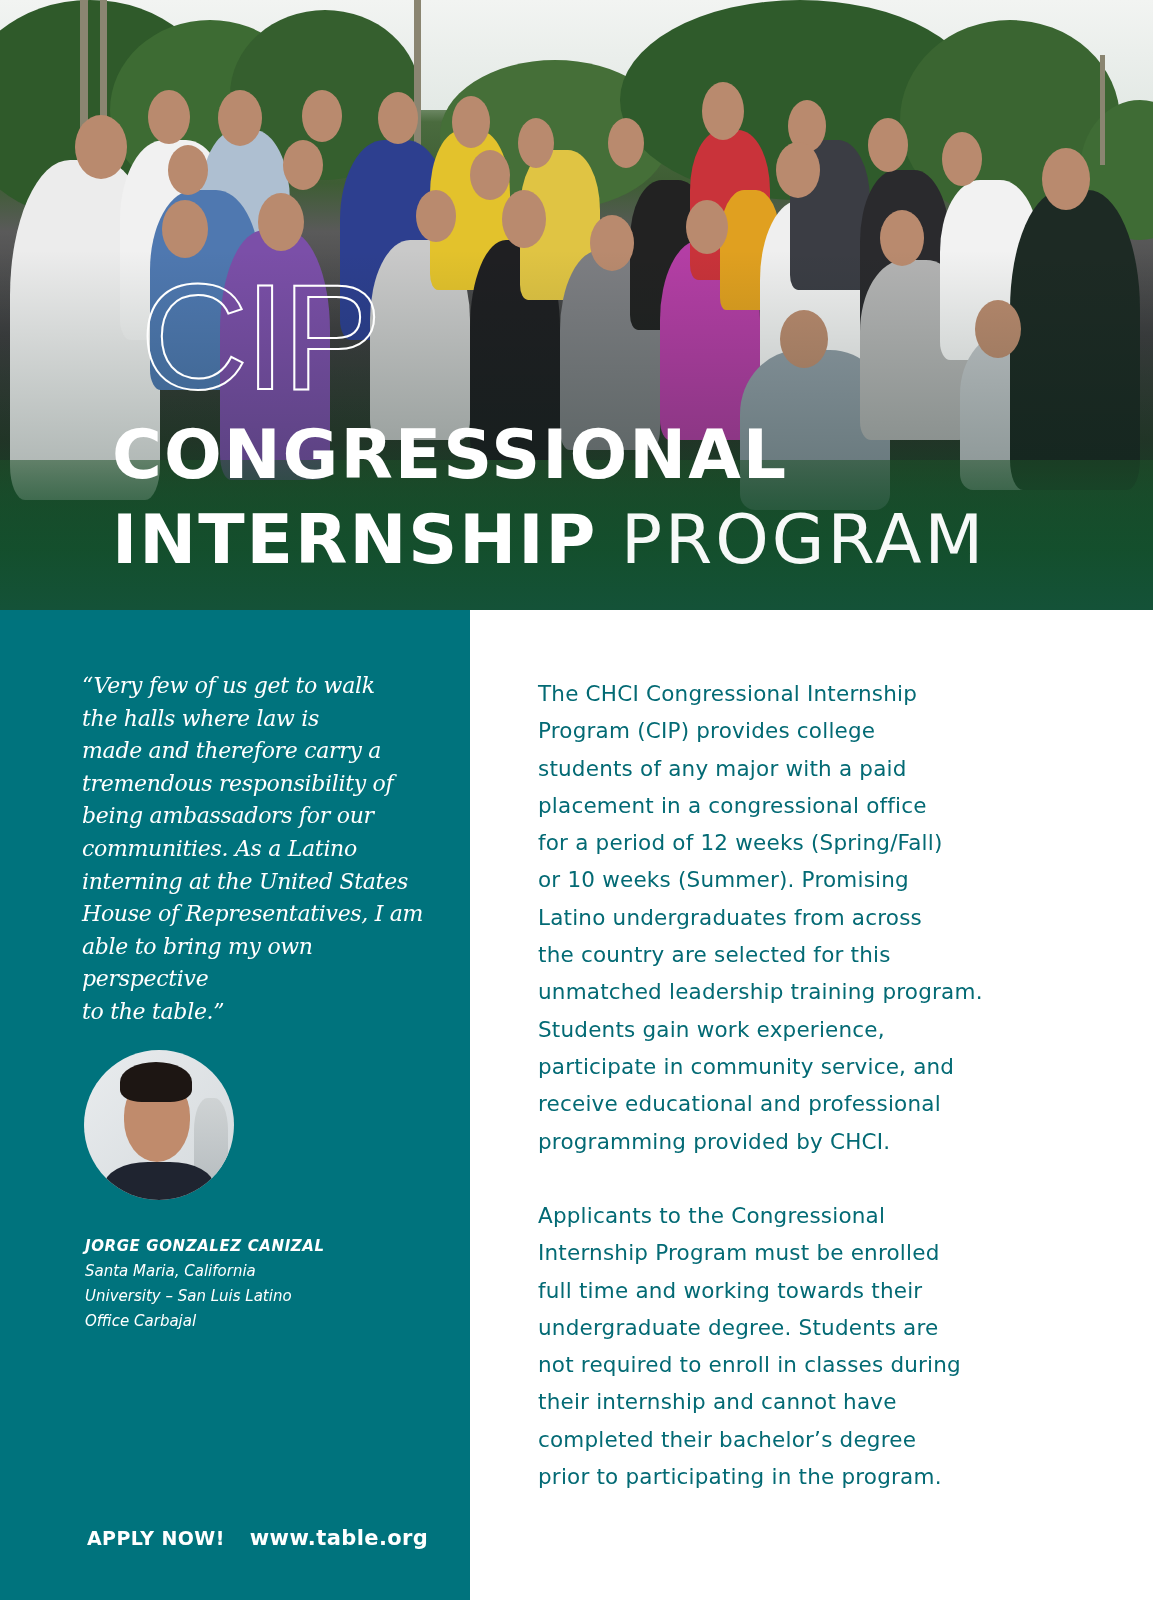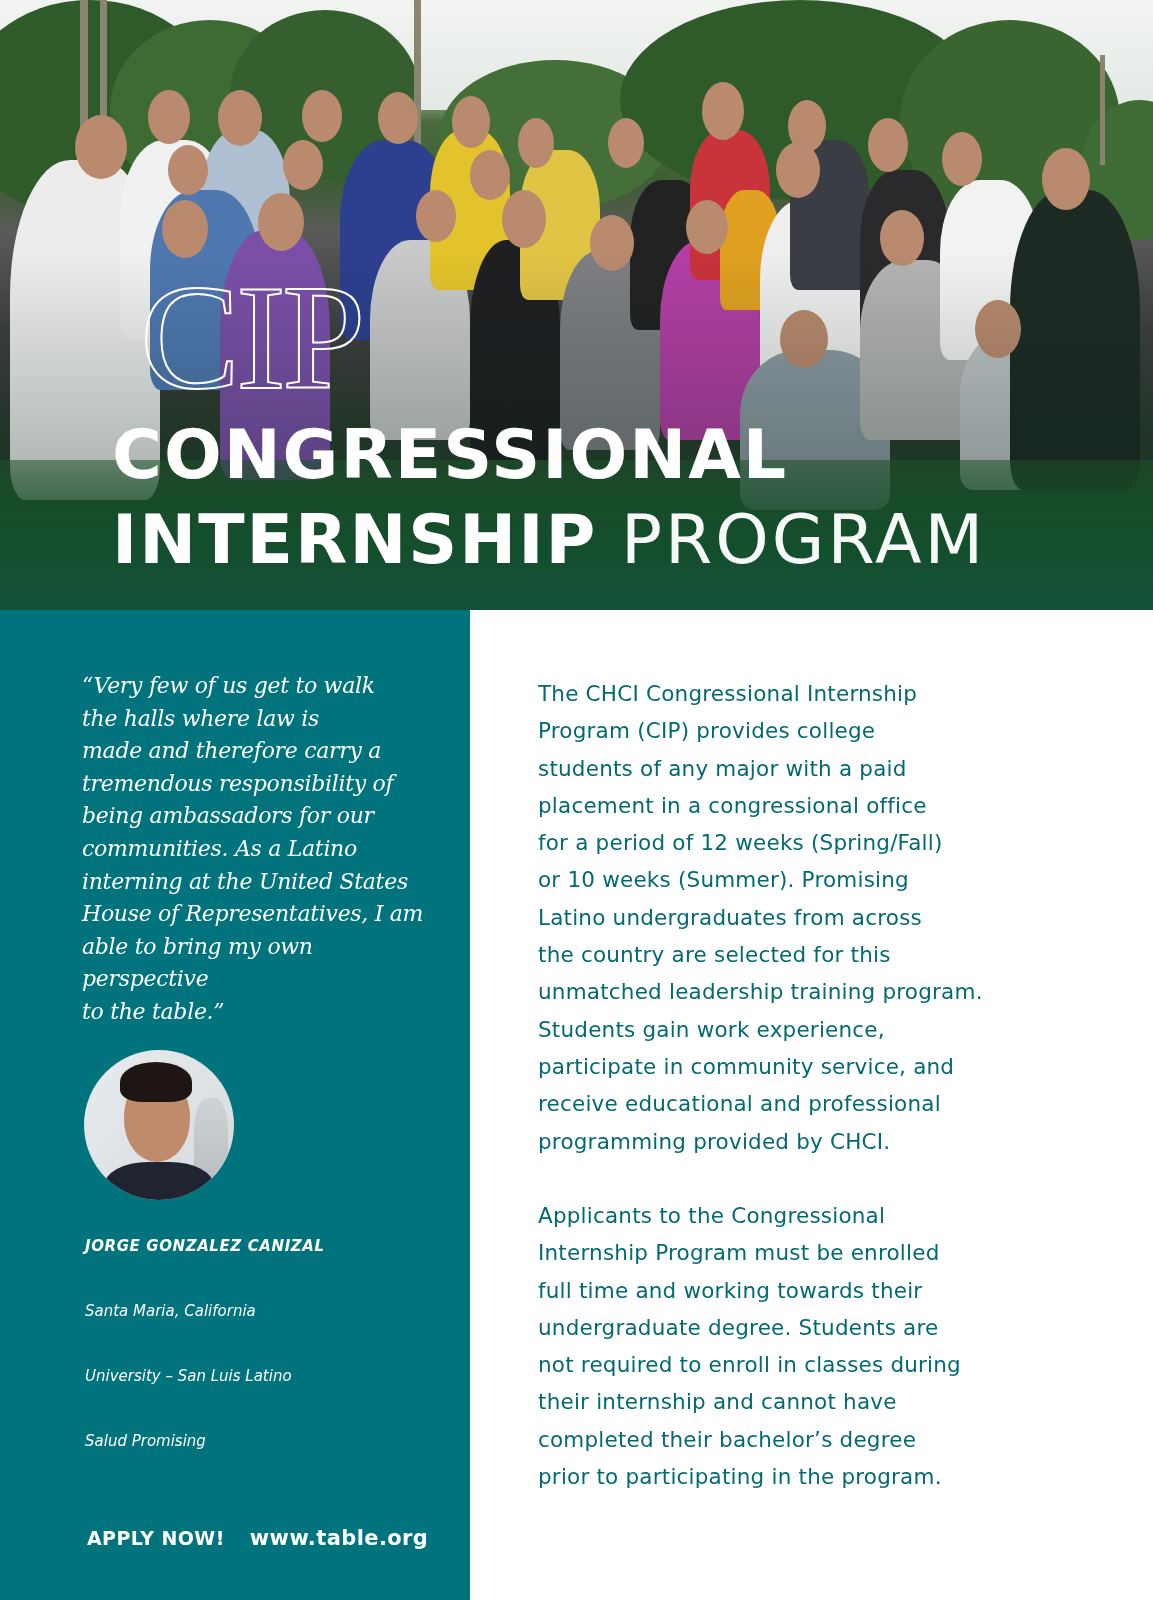--- a/index.html
+++ b/index.html
@@ -19,21 +19,21 @@
     .hero .pole { position: absolute; background: #8a8571; }
     .hero .person { position: absolute; border-radius: 40% 40% 10% 10%; }
     .hero .head { position: absolute; border-radius: 50%; background: #b98a6e; }
     .hero .grass { position: absolute; left: 0; bottom: 0; width: 100%; height: 150px;
       background: linear-gradient(180deg, rgba(30,80,40,0.55) 0%, rgba(20,80,45,0.92) 60%, #145238 100%); }
     .hero .shade { position: absolute; left: 0; top: 250px; width: 100%; height: 360px;
       background: linear-gradient(180deg, rgba(0,0,0,0) 0%, rgba(0,30,20,0.25) 60%, rgba(5,60,40,0.55) 100%); }
 
     .cip {
       position: absolute; left: 140px; top: 262px;
-      font-family: Liberation Serif, serif; font-weight: 200;
+      font-family: Liberation Sans, sans-serif; font-weight: 200;
       font-size: 150px; line-height: 150px; letter-spacing: -4px;
       color: transparent; -webkit-text-stroke: 2px #ffffff;
     }
     .title-line {
       position: absolute; left: 112px; color: #ffffff;
       font-family: "DejaVu Sans", sans-serif; letter-spacing: 2px; text-align: center;
     }
     .title-line.l1 { top: 415px; font-size: 68px; font-weight: bold; line-height: 80px; }
     .title-line.l2 { top: 500px; font-size: 68px; line-height: 80px; }
     .title-line .bold { font-weight: bold; }
@@ -60,21 +60,21 @@
     .avatar .hair { position: absolute; left: 36px; top: 12px; width: 72px; height: 40px;
       background: #1d1613; border-radius: 50% 50% 30% 30%; }
     .avatar .face { position: absolute; left: 40px; top: 28px; width: 66px; height: 84px;
       background: #c08b6c; border-radius: 45% 45% 50% 50%; }
     .avatar .body { position: absolute; left: 20px; top: 112px; width: 110px; height: 60px;
       background: #1f2430; border-radius: 40% 40% 0 0; }
 
     .bio { position: absolute; left: 85px; top: 1234px; color: #ffffff; width: 360px; font-style: italic; }
     .bio .name { font-size: 15px; font-weight: bold; letter-spacing: 0.6px; line-height: 25px; }
     .bio .role { font-size: 15px; font-weight: bold; line-height: 25px; }
-    .bio .detail { font-size: 15px; line-height: 25px; margin-top: 40px; }
+    .bio .detail { font-size: 15px; line-height: 25px; }
 
     .apply { position: absolute; left: 87px; top: 1526px; color: #ffffff;
       font-size: 19px; font-weight: bold; letter-spacing: 0.4px; white-space: nowrap; }
     .apply .url { margin-left: 18px; font-size: 21px; }
 
     
     .body-text {
       position: absolute; left: 538px; width: 560px;
       color: #036a74; font-size: 21.5px; line-height: 37.3px; letter-spacing: 0.2px;
       white-space: pre-line;
@@ -179,21 +179,21 @@
   <div class="dome"></div>
   <div class="body"></div>
   <div class="face"></div>
   <div class="hair"></div>
 </div>
 
 <div class="bio">
   <div class="name">JORGE GONZALEZ CANIZAL</div>
   <div class="detail">Santa Maria, California</div>
   <div class="detail">University – San Luis Latino</div>
-  <div class="detail">Salud Promising</div>
+  <div class="detail">Office Carbajal</div>
 </div>
 
 <div class="apply">
   <span>APPLY NOW!</span>
   <span class="url">www.table.org</span>
 </div>
 
 <div class="body-text p1">The CHCI Congressional Internship
 Program (CIP) provides college
 students of any major with a paid

